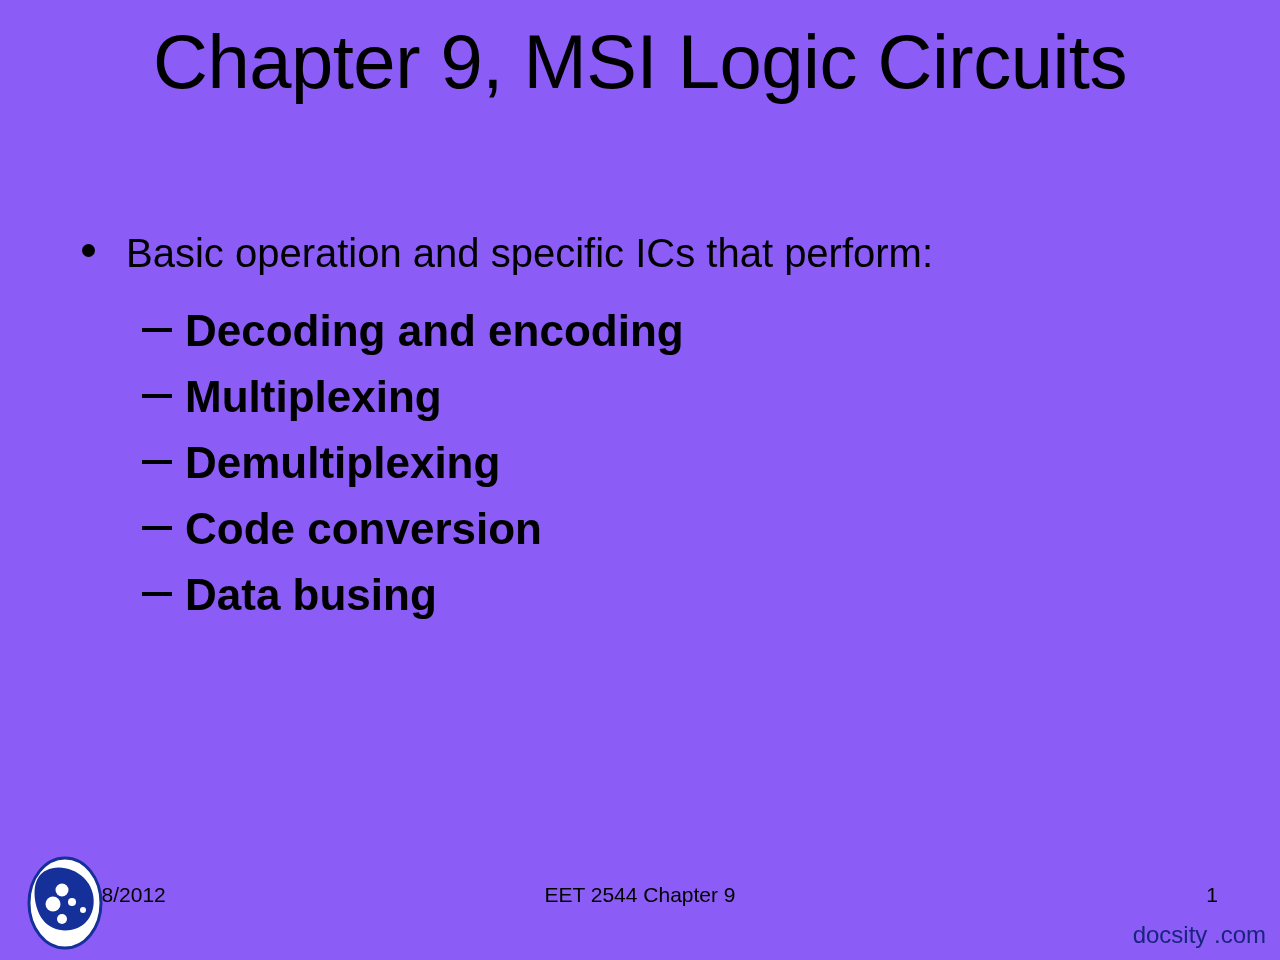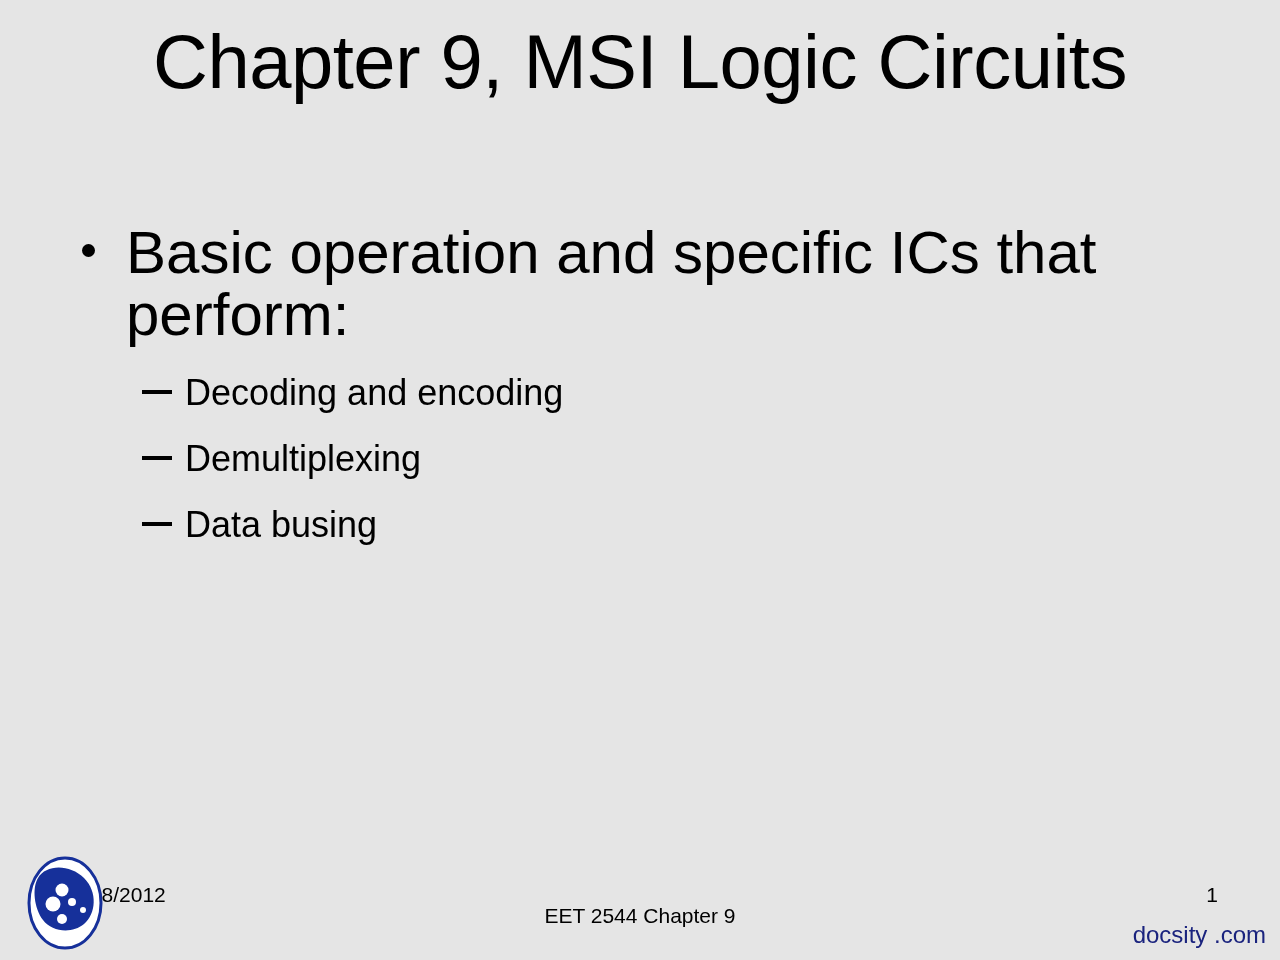--- a/index.html
+++ b/index.html
@@ -12,21 +12,21 @@
     height: 960px;
     position: relative;
     overflow: hidden;
     font-family: "Liberation Sans", sans-serif;
     color: #000000;
   }
 
   .slide {
     position: absolute;
     inset: 0;
-    background: #e5e5e5;
+    background: #8b5cf6;
   }
 
   
   .slide-title {
     position: absolute;
     left: 60px;
     top: 16px;
     width: 1160px;
     text-align: center;
     font-size: 76px;
@@ -41,21 +41,21 @@
   .body-block {
     position: absolute;
     left: 68px;
     top: 222px;
     width: 1120px;
   }
 
   .bullet-l1 {
     position: relative;
     padding-left: 58px;
-    font-size: 60px;
+    font-size: 40px;
     line-height: 62px;
     font-weight: 400;
     color: #000000;
     max-width: 990px;
   }
   .bullet-l1 .marker {
     position: absolute;
     left: 14px;
     top: 22px;
     width: 13px;
@@ -65,23 +65,23 @@
   }
 
   .sub-list {
     margin-top: 14px;
     padding-left: 0;
   }
 
   .bullet-l2 {
     position: relative;
     padding-left: 117px;
-    font-size: 36px;
+    font-size: 44px;
     line-height: 66px;
-    font-weight: 400;
+    font-weight: 700;
     color: #000000;
     white-space: nowrap;
   }
   .bullet-l2 .marker {
     position: absolute;
     left: 74px;
     top: 30px;
     width: 30px;
     height: 4px;
     background: #000000;
@@ -106,21 +106,20 @@
   }
   .footer-center {
     position: absolute;
     left: 0;
     top: 0;
     width: 1280px;
     text-align: center;
     font-size: 21px;
     line-height: 30px;
     color: #000000;
-    margin-top: 21px;
   }
   .footer-page {
     position: absolute;
     right: 62px;
     top: 0;
     font-size: 21px;
     line-height: 30px;
     color: #000000;
   }
 
@@ -162,31 +161,36 @@
 
     <div class="sub-list">
 
       <div class="bullet-l2">
         <span class="marker"></span>
         <span>Decoding and encoding</span>
       </div>
 
       <div class="bullet-l2">
         <span class="marker"></span>
+        <span>Multiplexing</span>
       </div>
 
       <div class="bullet-l2">
         <span class="marker"></span>
         <span>Demultiplexing</span>
       </div>
 
       <div class="bullet-l2">
         <span class="marker"></span>
       </div>
 
+      <div class="bullet-l2">
+        <span class="marker"></span>
+        <span>Code conversion</span>
+      </div>
 
       <div class="bullet-l2">
         <span class="marker"></span>
         <span>Data busing</span>
       </div>
 
     </div>
   </div>
 
   <div class="footer">

